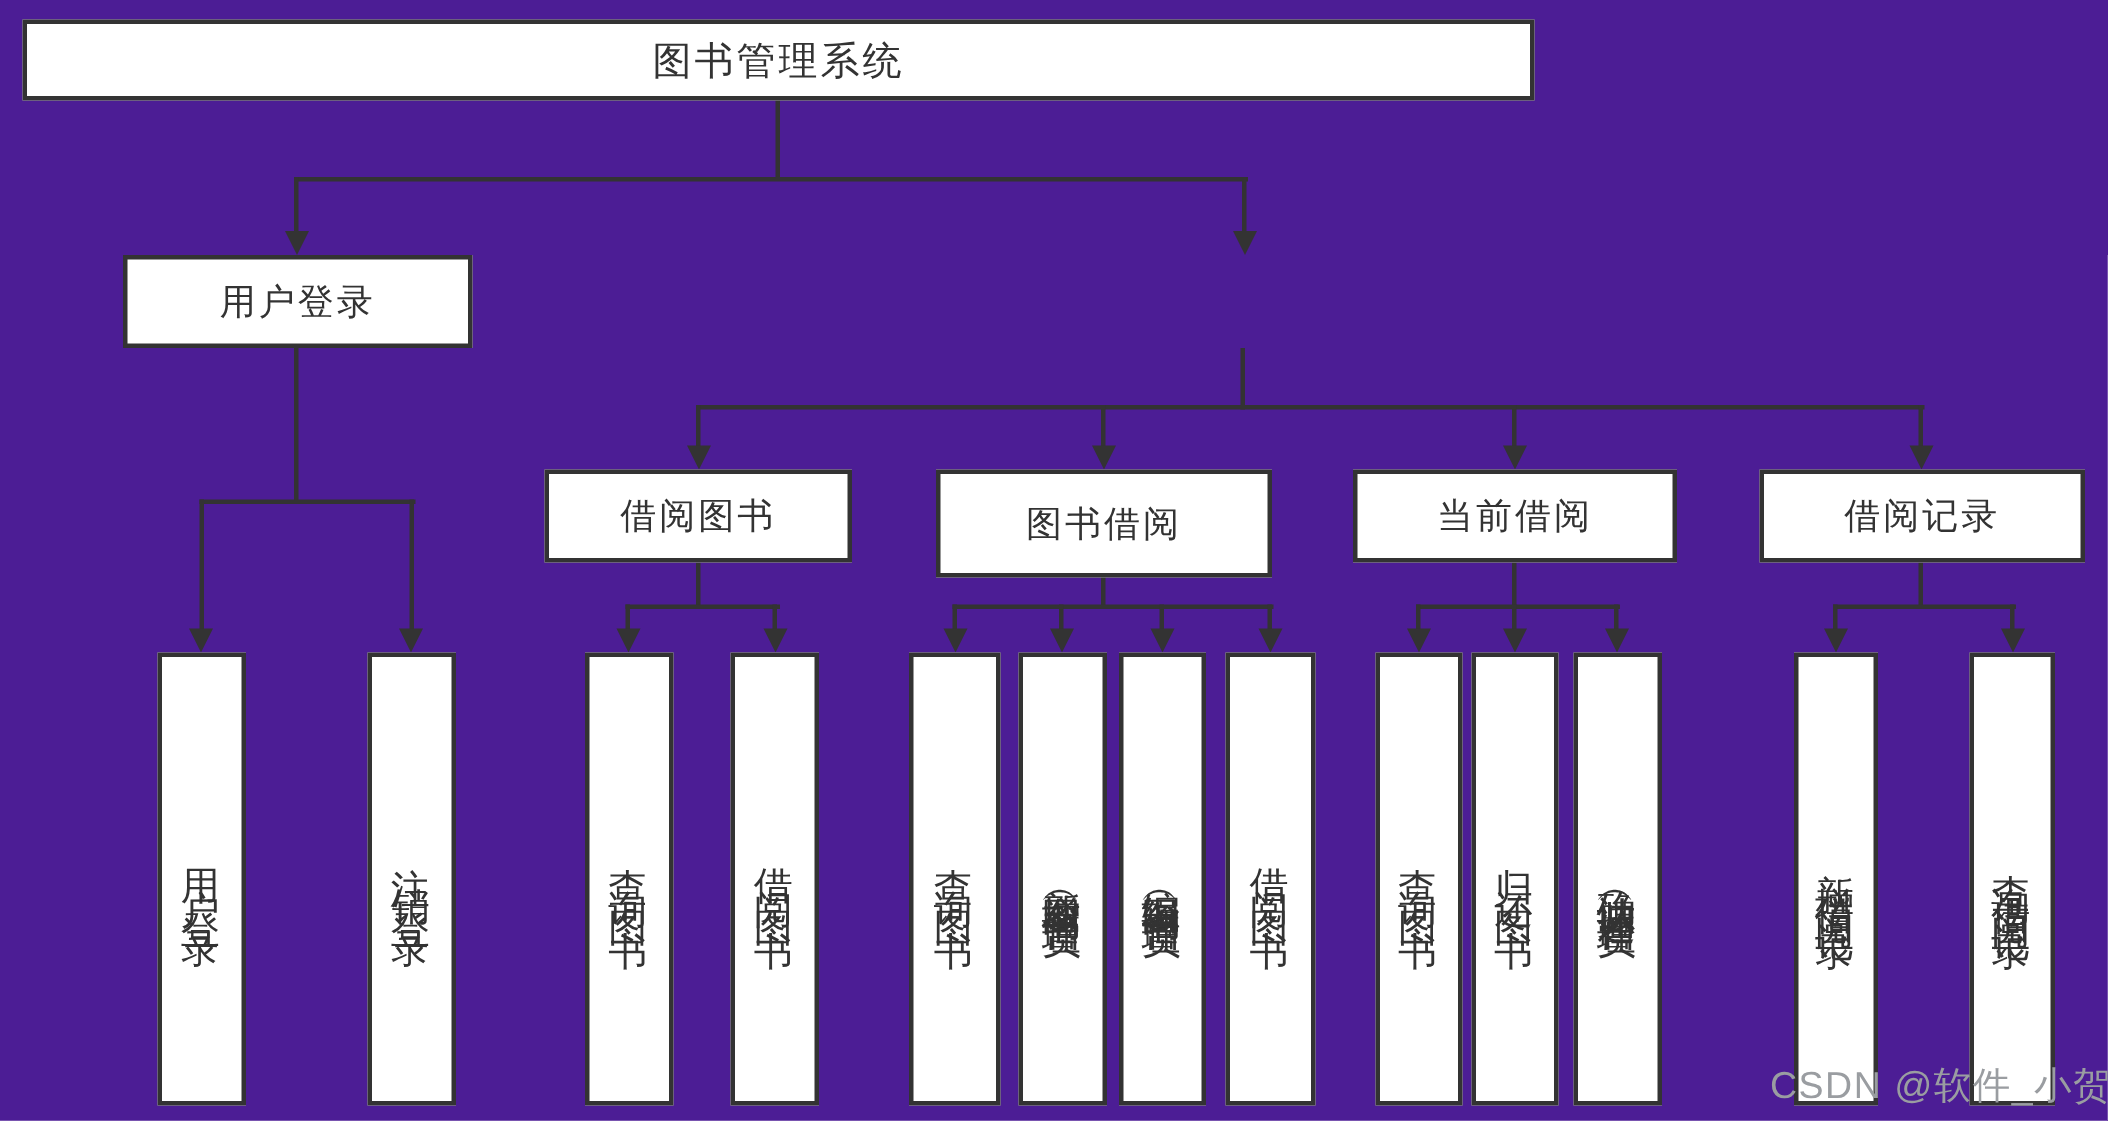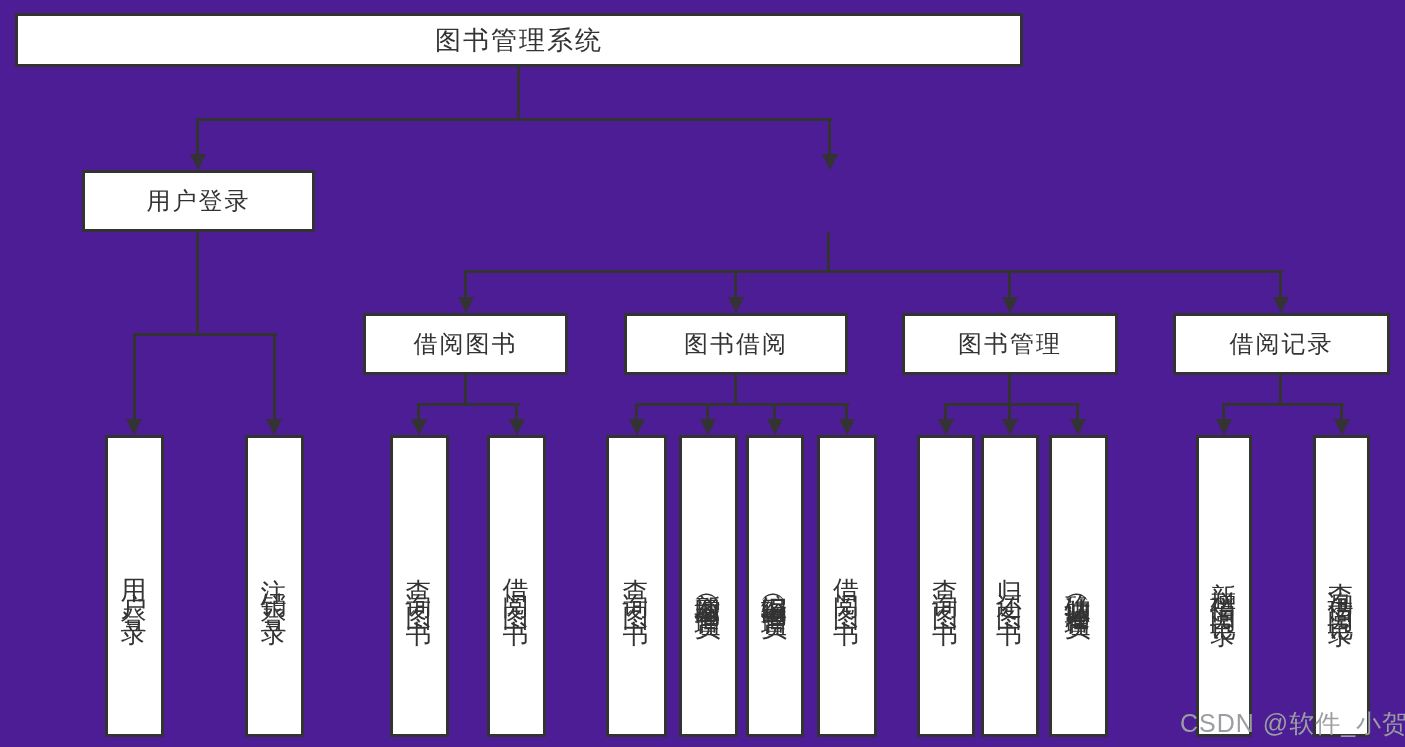--- a/index.html
+++ b/index.html
@@ -70,25 +70,25 @@
     <span>图书管理系统</span>
   </div>
 
   <div class="box h" style="left:82px;top:170px;width:233px;height:62px;">
     <span>用户登录</span>
   </div>
 
   <div class="box h" style="left:363px;top:313px;width:205px;height:62px;">
     <span>借阅图书</span>
   </div>
-  <div class="box h" style="left:624px;top:313px;width:224px;height:62px;">
+  <div class="box h" style="left:624px;top:313px;width:224px;height:72px;">
     <span>图书借阅</span>
   </div>
   <div class="box h" style="left:902px;top:313px;width:216px;height:62px;">
-    <span>图书管理</span>
+    <span>当前借阅</span>
   </div>
   <div class="box h" style="left:1173px;top:313px;width:217px;height:62px;">
     <span>借阅记录</span>
   </div>
 
   <div class="box v sp-wide" style="left:105px;top:435px;width:59px;height:302px;">
     <span>用户登录</span>
   </div>
   <div class="box v sp-wide" style="left:245px;top:435px;width:59px;height:302px;">
     <span>注销登录</span>

